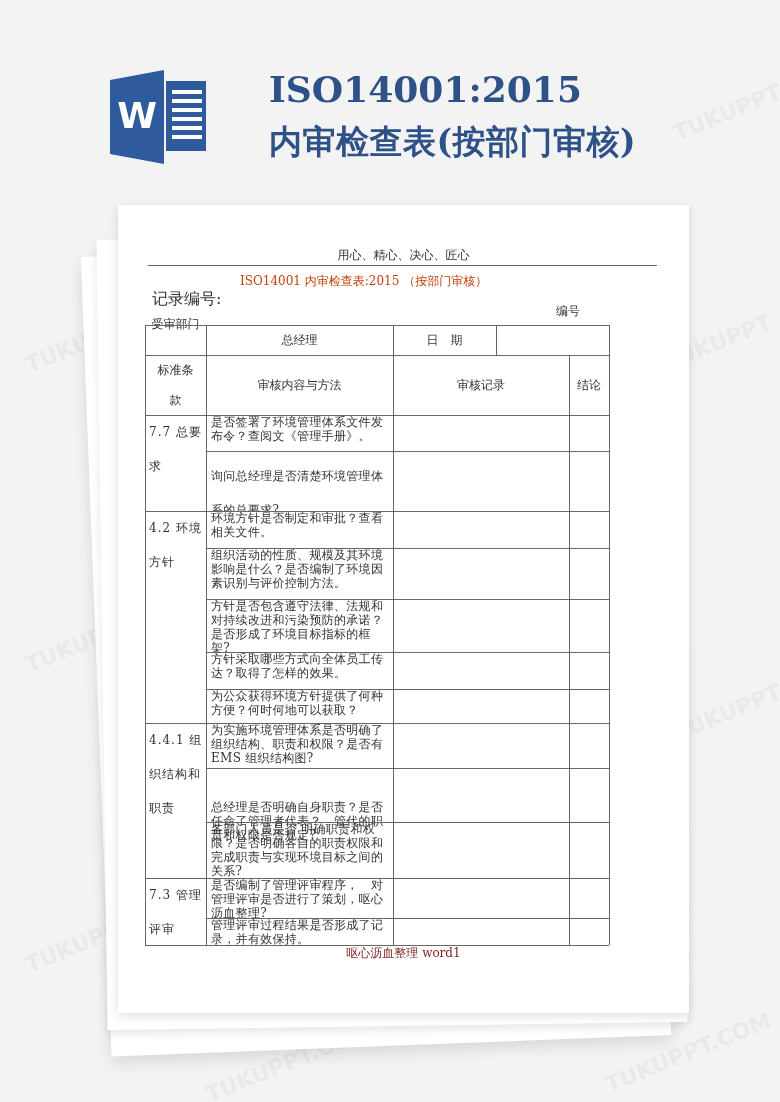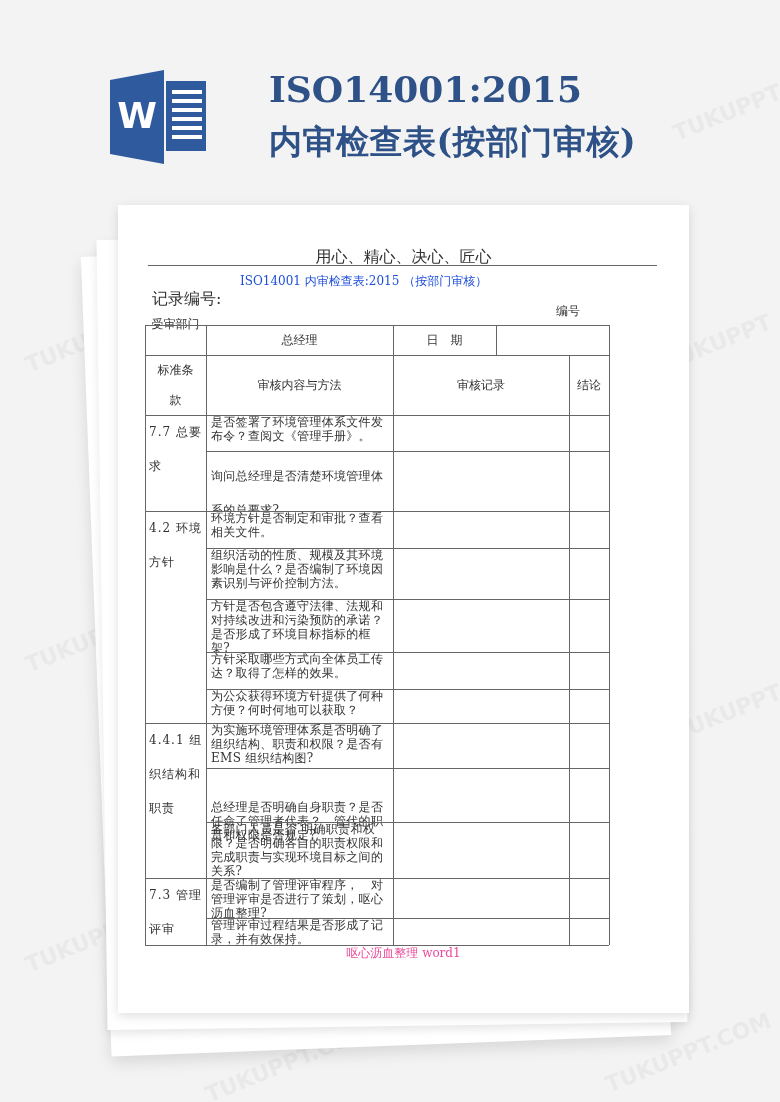--- a/index.html
+++ b/index.html
@@ -19,34 +19,34 @@
   
   .sheet { position: absolute; background: #fff; }
   .sheet-back-1 { left: 96px; top: 246px; width: 560px; height: 800px; transform: rotate(-2.2deg);
     box-shadow: 0 6px 16px rgba(0,0,0,0.12); }
   .sheet-back-2 { left: 102px; top: 236px; width: 580px; height: 790px; transform: rotate(-0.8deg);
     box-shadow: 0 4px 10px rgba(0,0,0,0.10); }
   .sheet-main { left: 118px; top: 205px; width: 571px; height: 808px;
     box-shadow: 0 3px 10px rgba(0,0,0,0.13); }
 
   
-  .motto { position: absolute; left: 0; width: 100%; top: 42px; text-align: center; font-size: 16px; color: #333; }
+  .motto { position: absolute; left: 0; width: 100%; top: 42px; text-align: center; font-size: 12px; color: #333; }
   .header-rule { position: absolute; left: 30px; width: 509px; top: 60px; height: 0; border-top: 1.5px solid #666; }
-  .doc-title { position: absolute; left: 122px; top: 68px; font-size: 12px; color: #1d4ed8; white-space: nowrap; }
+  .doc-title { position: absolute; left: 122px; top: 68px; font-size: 12px; color: #c2410c; white-space: nowrap; }
   .rec-no { position: absolute; left: 34px; top: 84px; font-size: 16px; }
   .serial-no { position: absolute; left: 438px; top: 98px; font-size: 12px; }
 
   .cell { position: absolute; box-sizing: border-box; font-size: 12px; color: #333; line-height: 14px; overflow: hidden; }
   .hline { position: absolute; height: 0; border-top: 1px solid #666; }
   .vline { position: absolute; width: 0; border-left: 1px solid #666; }
   .center { display: flex; align-items: center; justify-content: center; text-align: center; }
   .content { padding: 0 4px 0 5px; letter-spacing: 0.3px; }
   .clause { padding: 0 3px 0 4px; line-height: 34px; letter-spacing: 1px; }
 
-  .footer { position: absolute; left: 0; width: 100%; top: 740px; text-align: center; font-size: 12px; color: #ec4899; }
+  .footer { position: absolute; left: 0; width: 100%; top: 740px; text-align: center; font-size: 12px; color: #7f1d1d; }
 
   .wm { position: absolute; color: rgba(150,150,150,0.10); font-family: "DejaVu Sans", sans-serif;
     font-weight: bold; font-size: 22px; transform: rotate(-22deg); white-space: nowrap; pointer-events: none; }
 </style>
 </head>
 <body>
 
 <div class="word-icon">
   <svg width="100" height="98" viewBox="0 0 100 98">
     <rect x="58" y="13" width="40" height="70" fill="#2f5a9e"></rect>

